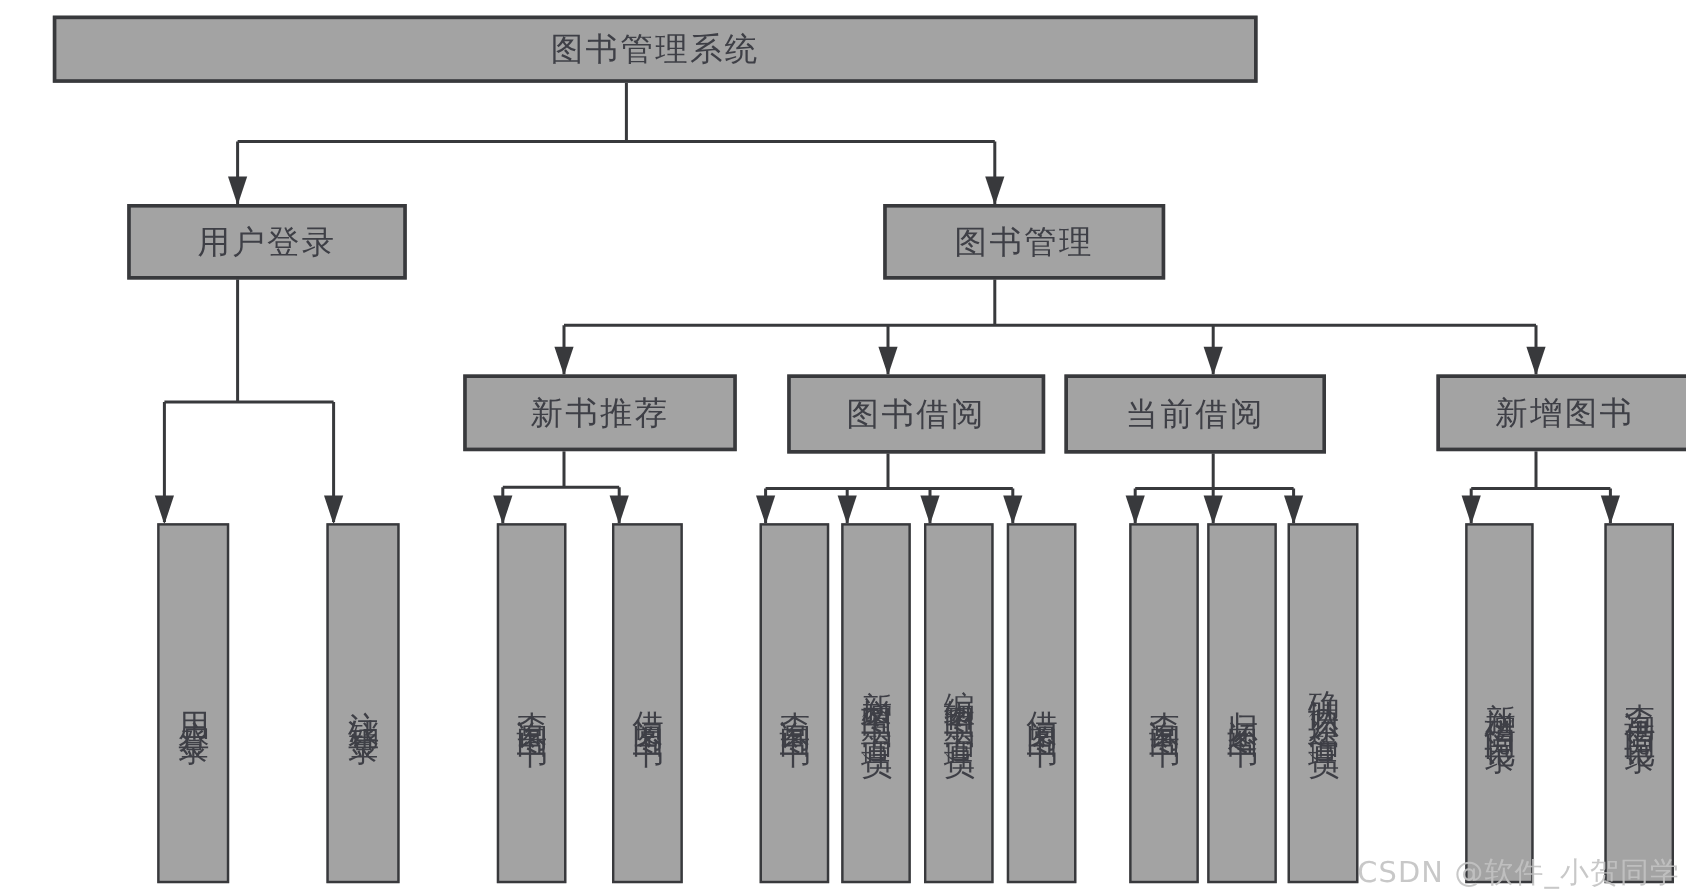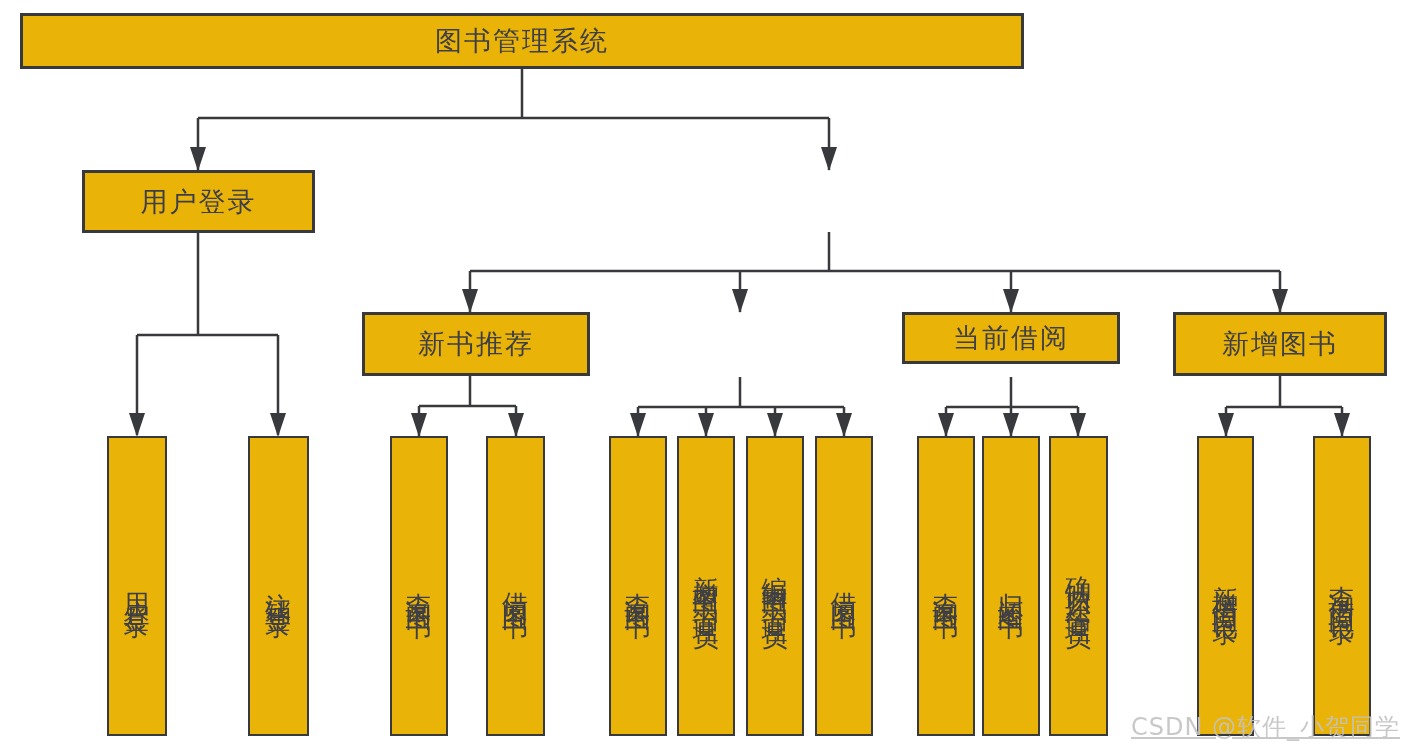--- a/index.html
+++ b/index.html
@@ -17,27 +17,28 @@
   }
   svg.connectors {
     position: absolute;
     left: 0; top: 0;
     width: 1405px;
     height: 747px;
     z-index: 0;
   }
   .node {
     position: absolute;
-    background: #eab308;
+    background: #a3a3a3;
     border: 3px solid #38393c;
     box-sizing: border-box;
     display: flex;
     align-items: center;
     justify-content: center;
     z-index: 1;
+    margin-left: 24px;
   }
   .node.leaf {
     border-width: 2.5px;
   }
   .hlabel {
     font-size: 27px;
     color: #3e3f46;
     letter-spacing: 2px;
     white-space: nowrap;
   }
@@ -53,21 +54,20 @@
   .watermark {
     position: absolute;
     right: 5px;
     top: 711px;
     font-size: 24px;
     color: #c3c3c3;
     letter-spacing: 1px;
     z-index: 2;
     opacity: 0.9;
     white-space: nowrap;
-    text-decoration: underline;
   }
 </style>
 </head>
 <body>
 
 <div class="canvas">
 
   <svg class="connectors" viewBox="0 0 1405 747" xmlns="http://www.w3.org/2000/svg">
     <g stroke="#38393c" stroke-width="2.5" fill="none">
 
@@ -115,25 +115,31 @@
     </g>
   </svg>
 
   <div class="node" style="left:20px;top:13px;width:1004px;height:56px">
     <span class="hlabel">图书管理系统</span>
   </div>
 
   <div class="node" style="left:82px;top:170px;width:233px;height:63px">
     <span class="hlabel">用户登录</span>
   </div>
+  <div class="node" style="left:712px;top:170px;width:235px;height:63px">
+    <span class="hlabel">图书管理</span>
+  </div>
 
   <div class="node" style="left:362px;top:312px;width:228px;height:64px">
     <span class="hlabel">新书推荐</span>
   </div>
-  <div class="node" style="left:902px;top:312px;width:218px;height:52px">
+  <div class="node" style="left:632px;top:312px;width:215px;height:66px">
+    <span class="hlabel">图书借阅</span>
+  </div>
+  <div class="node" style="left:863px;top:312px;width:218px;height:66px">
     <span class="hlabel">当前借阅</span>
   </div>
   <div class="node" style="left:1173px;top:312px;width:214px;height:64px">
     <span class="hlabel">新增图书</span>
   </div>
 
   <div class="node leaf" style="left:107px;top:436px;width:60px;height:300px">
     <span class="vlabel">用户登录</span>
   </div>
   <div class="node leaf" style="left:248px;top:436px;width:61px;height:300px">

